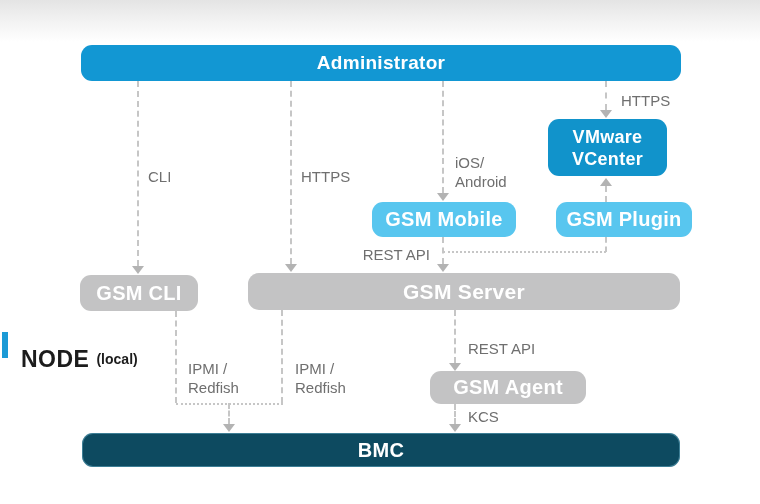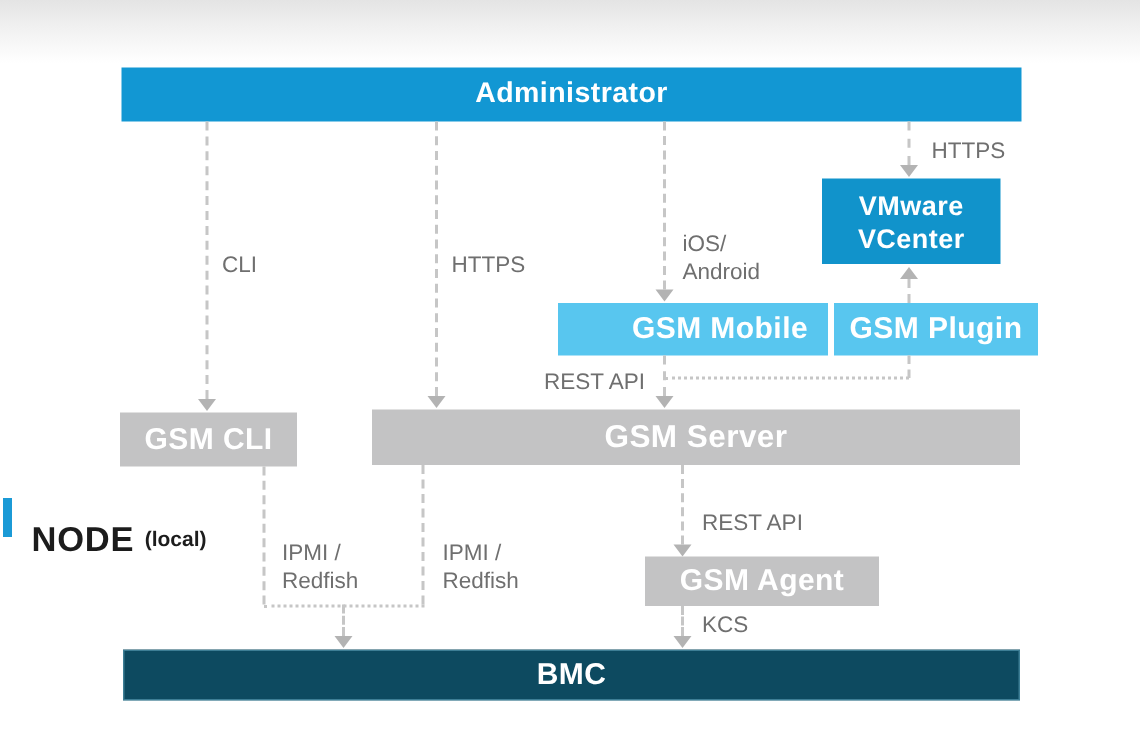--- a/index.html
+++ b/index.html
@@ -18,21 +18,21 @@
   body{font-family:"Liberation Sans","DejaVu Sans",sans-serif;}
   #canvas{position:relative;width:760px;height:504px;background:#fff;overflow:hidden;}
 
   .section-bar{position:absolute;width:6px;background:var(--accent-blue);}
   .section-title{position:absolute;font-weight:bold;color:var(--heading-color);
     font-size:23px;letter-spacing:0.5px;white-space:nowrap;}
   .section-title .qualifier{font-size:14px;letter-spacing:0;margin-left:7px;
     position:relative;top:-3px;}
 
   .box{position:absolute;display:flex;align-items:center;justify-content:center;
-    color:#fff;font-weight:bold;text-align:center;letter-spacing:0.3px;}
+    color:#fff;font-weight:bold;text-align:center;letter-spacing:0.3px;border-radius:11px;}
   .box.blue{background:var(--box-blue);}
   .box.blue-dark{background:var(--box-blue-dark);}
   .box.lightblue{background:var(--box-light-blue);}
   .box.gray{background:var(--box-gray);}
   .box.teal{background:var(--box-teal);box-shadow:inset 0 0 0 1px rgba(120,190,215,.45);}
 
   .vline{position:absolute;width:0;border-left:2px dashed var(--dash-gray);}
   .hline{position:absolute;height:0;border-top:2px dotted var(--dash-gray);}
   .arr-down{position:absolute;width:0;height:0;border-left:6px solid transparent;
     border-right:6px solid transparent;border-top:8px solid var(--arrow-gray);}
@@ -83,21 +83,21 @@
     <div>
       <div>VMware</div>
       <div>VCenter</div>
     </div>
   </div>
 
   <div class="arr-up" style="left:600px;top:178px;"></div>
   <div class="vline" style="left:605px;top:186px;height:16px;"></div>
   <div class="lbl" style="left:618px;top:181px;margin-top:19px;">API</div>
 
-  <div class="box lightblue" style="left:372px;top:202px;width:144px;height:35px;font-size:20px;padding-left:36px;">
+  <div class="box lightblue" style="left:372px;top:202px;width:144px;height:35px;font-size:20px;">
     <span>GSM Mobile</span>
   </div>
   <div class="box lightblue" style="left:556px;top:202px;width:136px;height:35px;font-size:20px;">
     <span>GSM Plugin</span>
   </div>
 
   <div class="vline" style="left:442px;top:237px;height:27px;"></div>
   <div class="vline" style="left:605px;top:237px;height:15px;"></div>
   <div class="hline" style="left:443px;top:251px;width:163px;"></div>
   <div class="arr-down" style="left:437px;top:264px;"></div>

